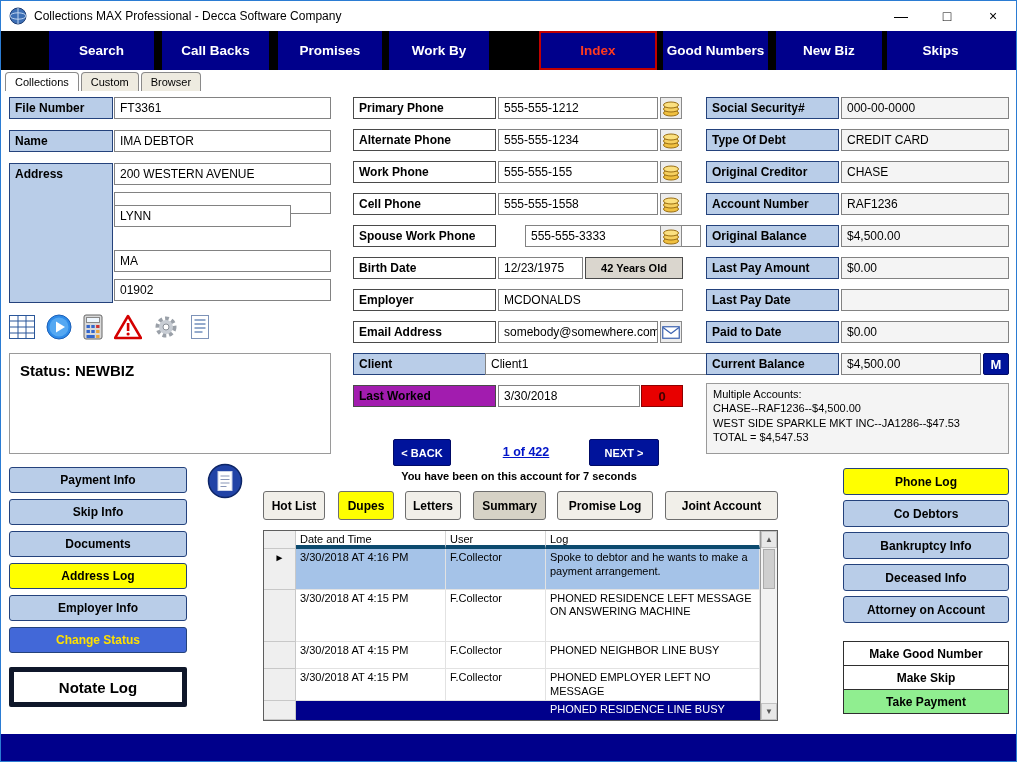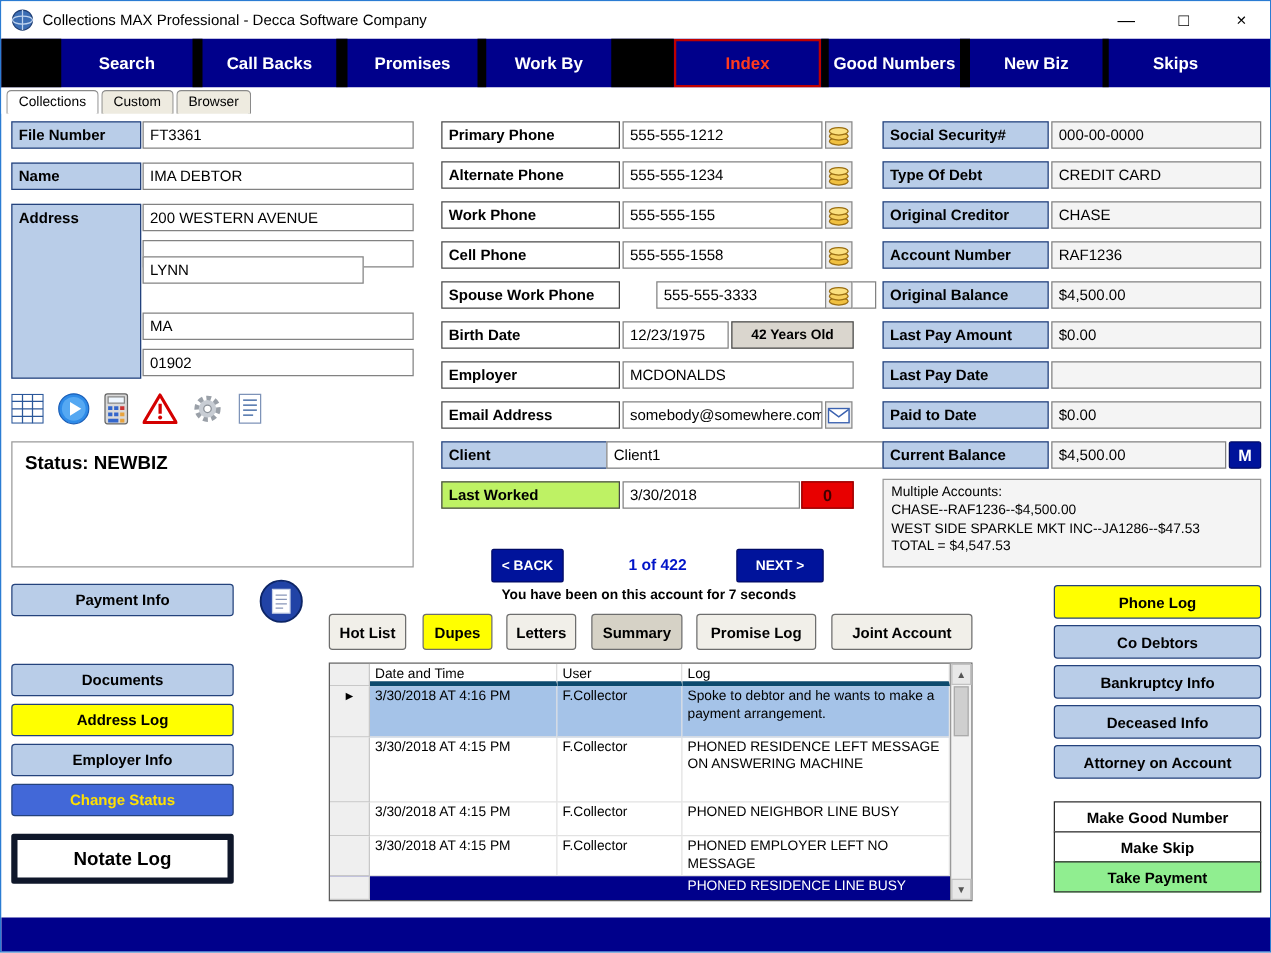--- a/index.html
+++ b/index.html
@@ -20,21 +20,21 @@
   .nav-btn.active { color:#FF3A1E; box-shadow:inset 0 0 0 2px #C00000; }
 
   
   #tabstrip { position:absolute; left:0; top:69px; width:100%; height:21px; background:#FFFFFF; display:flex; align-items:flex-end; padding-left:4px; }
   .tab { font-size:11px; padding:3px 9px; background:#EEEBE0; border:1px solid #8A8A8A; border-bottom:none; border-radius:4px 4px 0 0; margin-right:2px; color:#000; }
   .tab.active { background:#FFFFFF; z-index:2; }
 
   
   .lbl { position:absolute; height:22px; background:#B9CDE8; border:1px solid #24427C; display:flex; align-items:center; padding-left:5px; font-size:12px; font-weight:bold; color:#000; }
   .lbl.w { background:#FFFFFF; border-color:#4A4A4A; }
-  .lbl.g { background:#bef264; border-color:#4A4A4A; }
+  .lbl.g { background:#a21caf; border-color:#4A4A4A; }
   .val { position:absolute; height:22px; background:#FFFFFF; border:1px solid #828282; display:flex; align-items:center; padding-left:5px; font-size:12px; color:#000; overflow:hidden; white-space:nowrap; }
   .val.lt { background:#F4F4F4; }
   .icon-btn { position:absolute; width:22px; height:22px; background:#EDEDED; border:1px solid #8A8A8A; display:flex; align-items:center; justify-content:center; }
   .badge { position:absolute; height:22px; display:flex; align-items:center; justify-content:center; font-size:11px; font-weight:bold; background:#DAD6CE; border:1px solid #4A4A4A; }
   .red-box { position:absolute; width:42px; height:22px; background:#E80000; border:1px solid #8E0000; color:#400000; display:flex; align-items:center; justify-content:center; font-weight:bold; font-size:13px; }
 
   
   .btn { position:absolute; display:flex; align-items:center; justify-content:center; font-weight:bold; font-size:12px; color:#000; border-radius:3px; border:1px solid #24427C; background:#B9CDE8; text-align:center; }
   .btn.yellow { background:#FFFF00; }
   .btn.royal { background:#4268D8; color:#FFE000; }
@@ -59,21 +59,21 @@
   .t-row.partial .t-cell { border-color:transparent; }
 
   #v-scroll { width:17px; background:#F2F2F2; border-left:1px solid #9A9A9A; display:flex; flex-direction:column; }
   .sc-btn { height:17px; display:flex; align-items:center; justify-content:center; font-size:8px; color:#555; background:#E8E8E8; border:1px solid #C2C2C2; }
   .sc-thumb { height:40px; margin:1px 2px 0 2px; background:#CFCFCF; border:1px solid #ABABAB; }
   .sc-track { flex:1; }
 
   #multi-accounts { position:absolute; left:705px; top:382px; width:303px; height:71px; background:#F4F4F4; border:1px solid #9A9A9A; padding:3px 6px; font-size:11px; line-height:1.3; color:#000; }
   #bottom-bar { position:absolute; left:0; top:733px; width:100%; height:29px; background:#00008B; }
   #session-note { position:absolute; left:352px; top:469px; width:332px; text-align:center; font-size:11px; font-weight:bold; color:#000; }
-  #pager-pos { position:absolute; left:468px; top:444px; width:114px; text-align:center; font-size:12.5px; font-weight:bold; color:#0014C8; }
+  #pager-pos { position:absolute; left:468px; top:444px; width:114px; text-align:center; font-size:12.5px; font-weight:bold; color:#0014C8;text-decoration:underline; }
 </style>
 </head>
 <body>
 
 <div id="window">
 
   <div id="titlebar">
     <svg width="18" height="18" style="margin-left:8px" viewBox="0 0 18 18">
       <circle cx="9" cy="9" r="8" fill="#3C6EB4" stroke="#1F3E74"></circle>
       <ellipse cx="9" cy="9" rx="8" ry="3.2" fill="none" stroke="#BFD4EF"></ellipse>
@@ -180,20 +180,21 @@
         <line x1="4.5" y1="18" x2="12.5" y2="18" stroke="#2B579A"></line>
       </svg>
     </span>
   </div>
 
   <div id="status-box">
     <span>Status: NEWBIZ</span>
   </div>
 
   <div class="btn" style="left:8px;top:466px;width:178px;height:26px">Payment Info</div>
+  <div class="btn" style="left:8px;top:498px;width:178px;height:26px">Skip Info</div>
   <div class="btn" style="left:8px;top:530px;width:178px;height:26px">Documents</div>
   <div class="btn yellow" style="left:8px;top:562px;width:178px;height:26px">Address Log</div>
   <div class="btn" style="left:8px;top:594px;width:178px;height:26px">Employer Info</div>
   <div class="btn royal" style="left:8px;top:626px;width:178px;height:26px">Change Status</div>
   <div class="btn" style="left:8px;top:666px;width:178px;height:40px;background:#FFFFFF;border:5px solid #0f172a;border-radius:2px;font-size:15px">Notate Log</div>
 
   <span class="abs" style="left:206px;top:462px">
     <svg width="36" height="36" viewBox="0 0 36 36">
       <circle cx="18" cy="18" r="16.5" fill="#2143A6" stroke="#0D2566" stroke-width="1.5"></circle>
       <rect x="11" y="8.5" width="14" height="19" fill="#FFFFFF" stroke="#C9D2E8"></rect>

